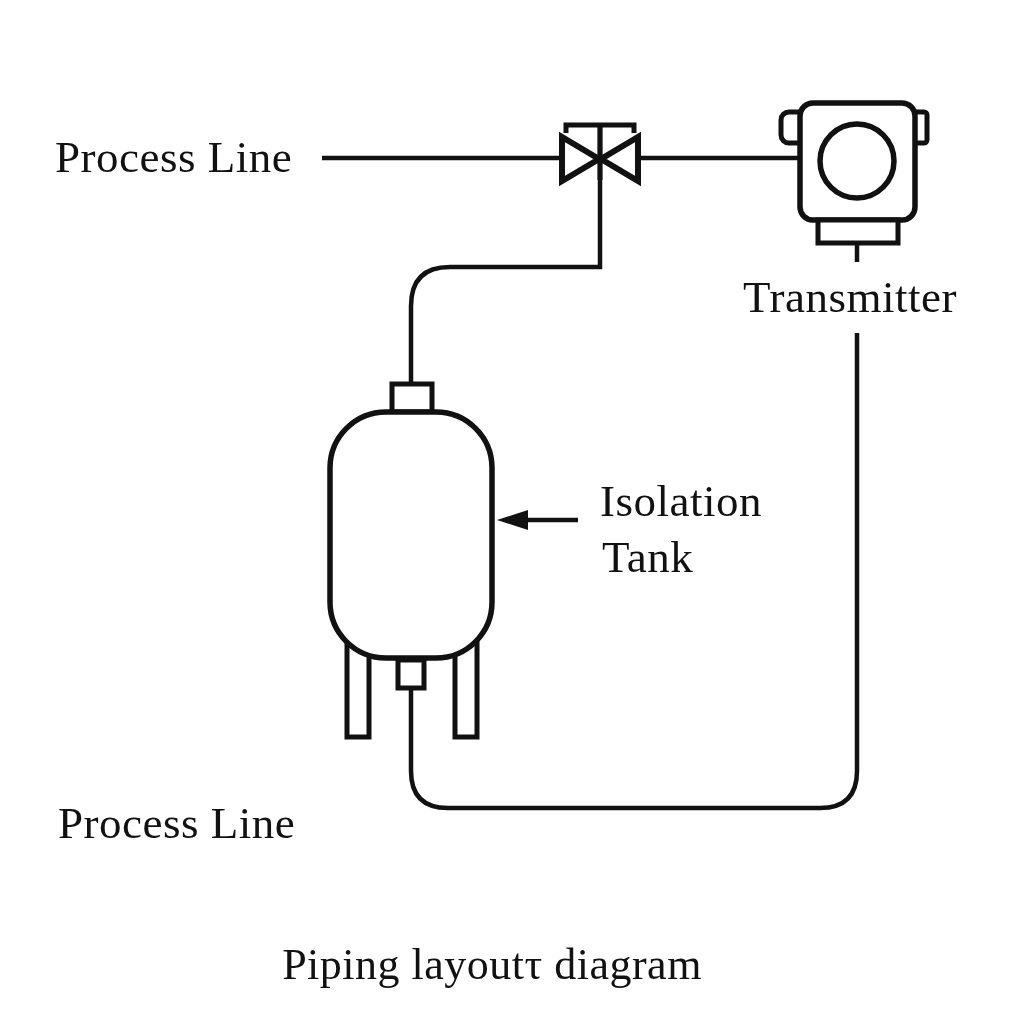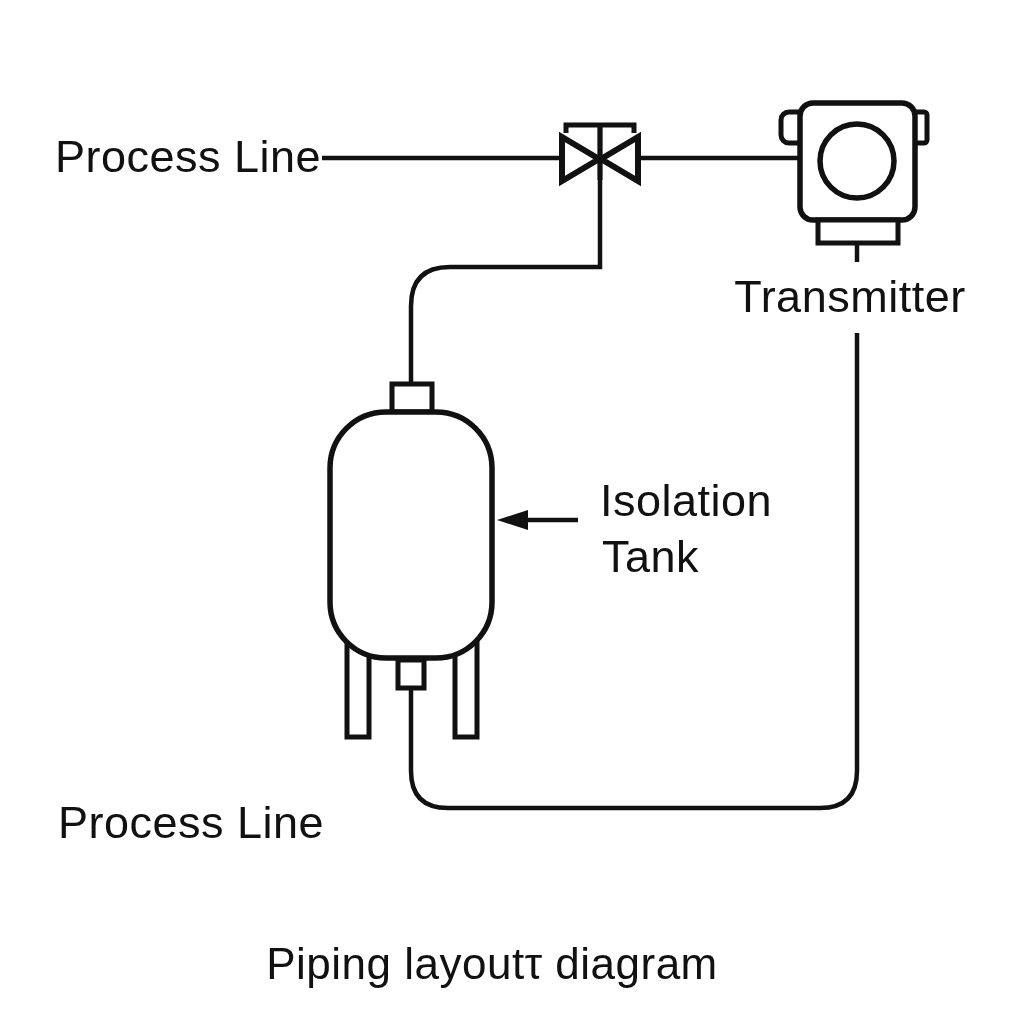--- a/index.html
+++ b/index.html
@@ -1,21 +1,21 @@
 <!DOCTYPE html>
 <html><head>
 <meta charset="utf-8">
 <style>
   html,body{margin:0;padding:0;background:#e8e8e8;}
   .canvas{
     position:relative;
     width:1024px;height:1024px;
     margin:0 auto;
     background:#ffffff;
-    font-family:Liberation Sans, sans-serif;
+    font-family:Liberation Serif, serif;
     overflow:hidden;
   }
   svg{display:block;}
   .pipe{fill:none;stroke:#111;stroke-width:4.5;stroke-linejoin:miter;}
   .shape{fill:#ffffff;stroke:#111;stroke-width:5.5;}
   .shape-thin{fill:#ffffff;stroke:#111;stroke-width:5;}
   .valve-tri{fill:#ffffff;stroke:#111;stroke-width:6;stroke-linejoin:miter;}
   .handle{fill:none;stroke:#111;stroke-width:5;}
   .arrow-line{fill:none;stroke:#111;stroke-width:4.5;}
   .arrow-head{fill:#111;stroke:none;}

